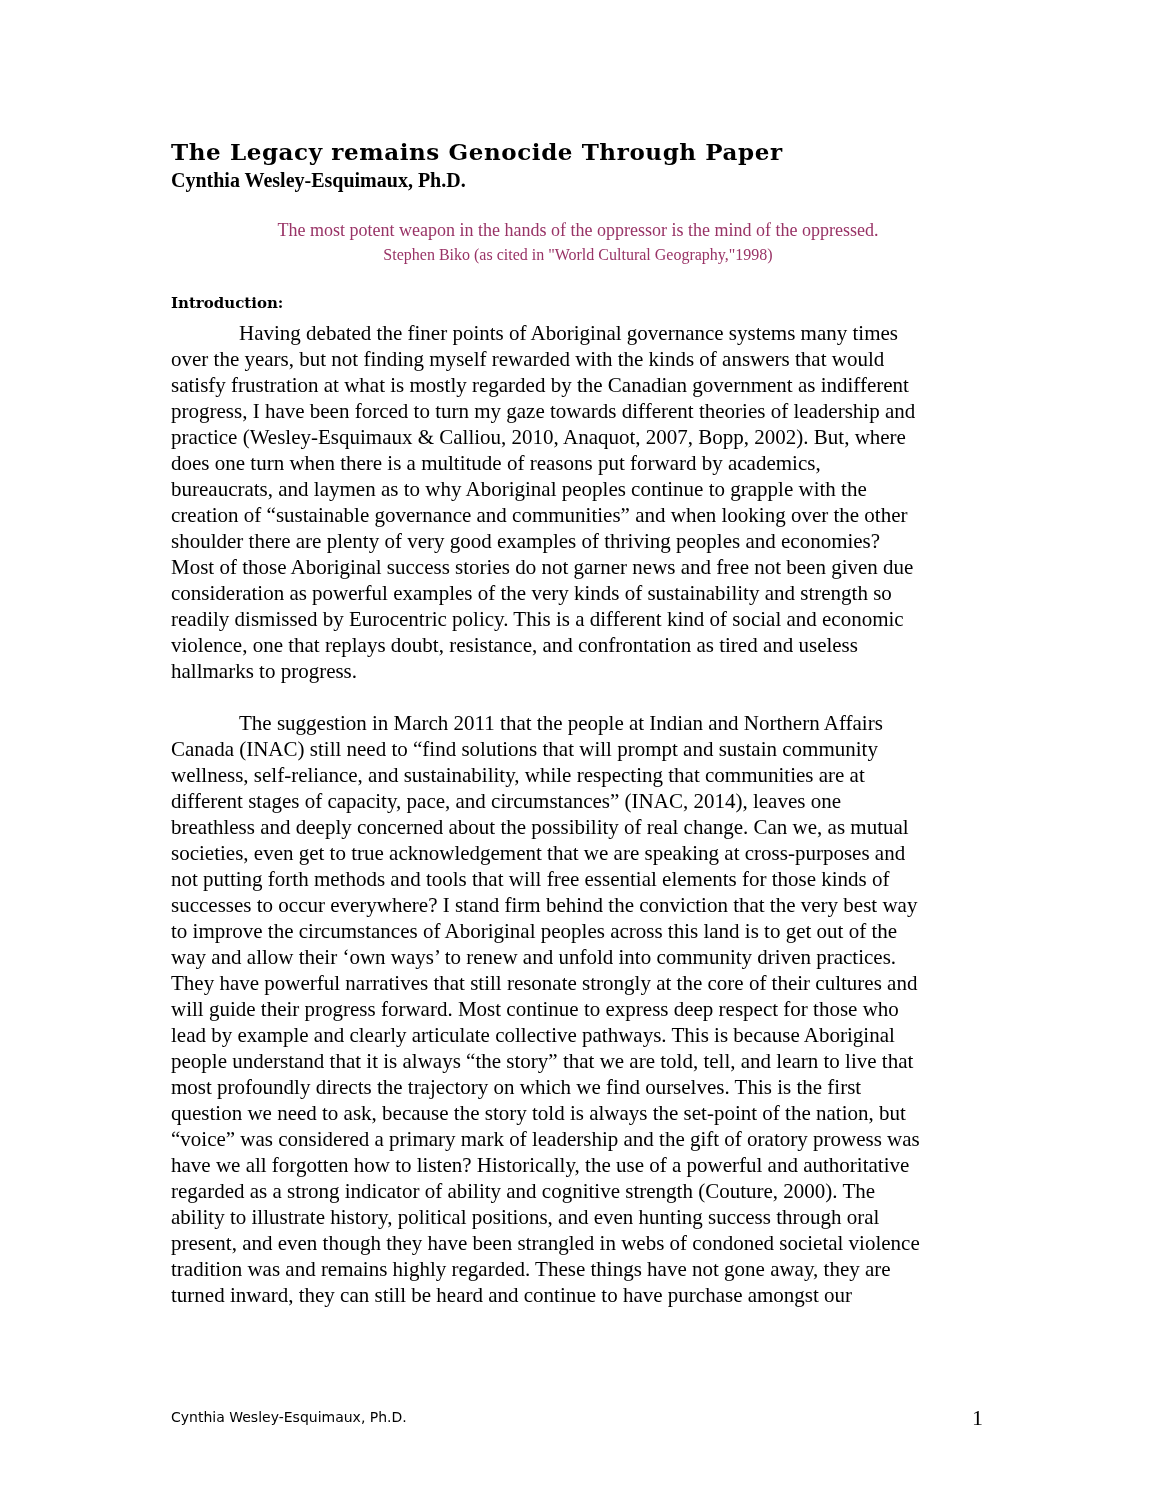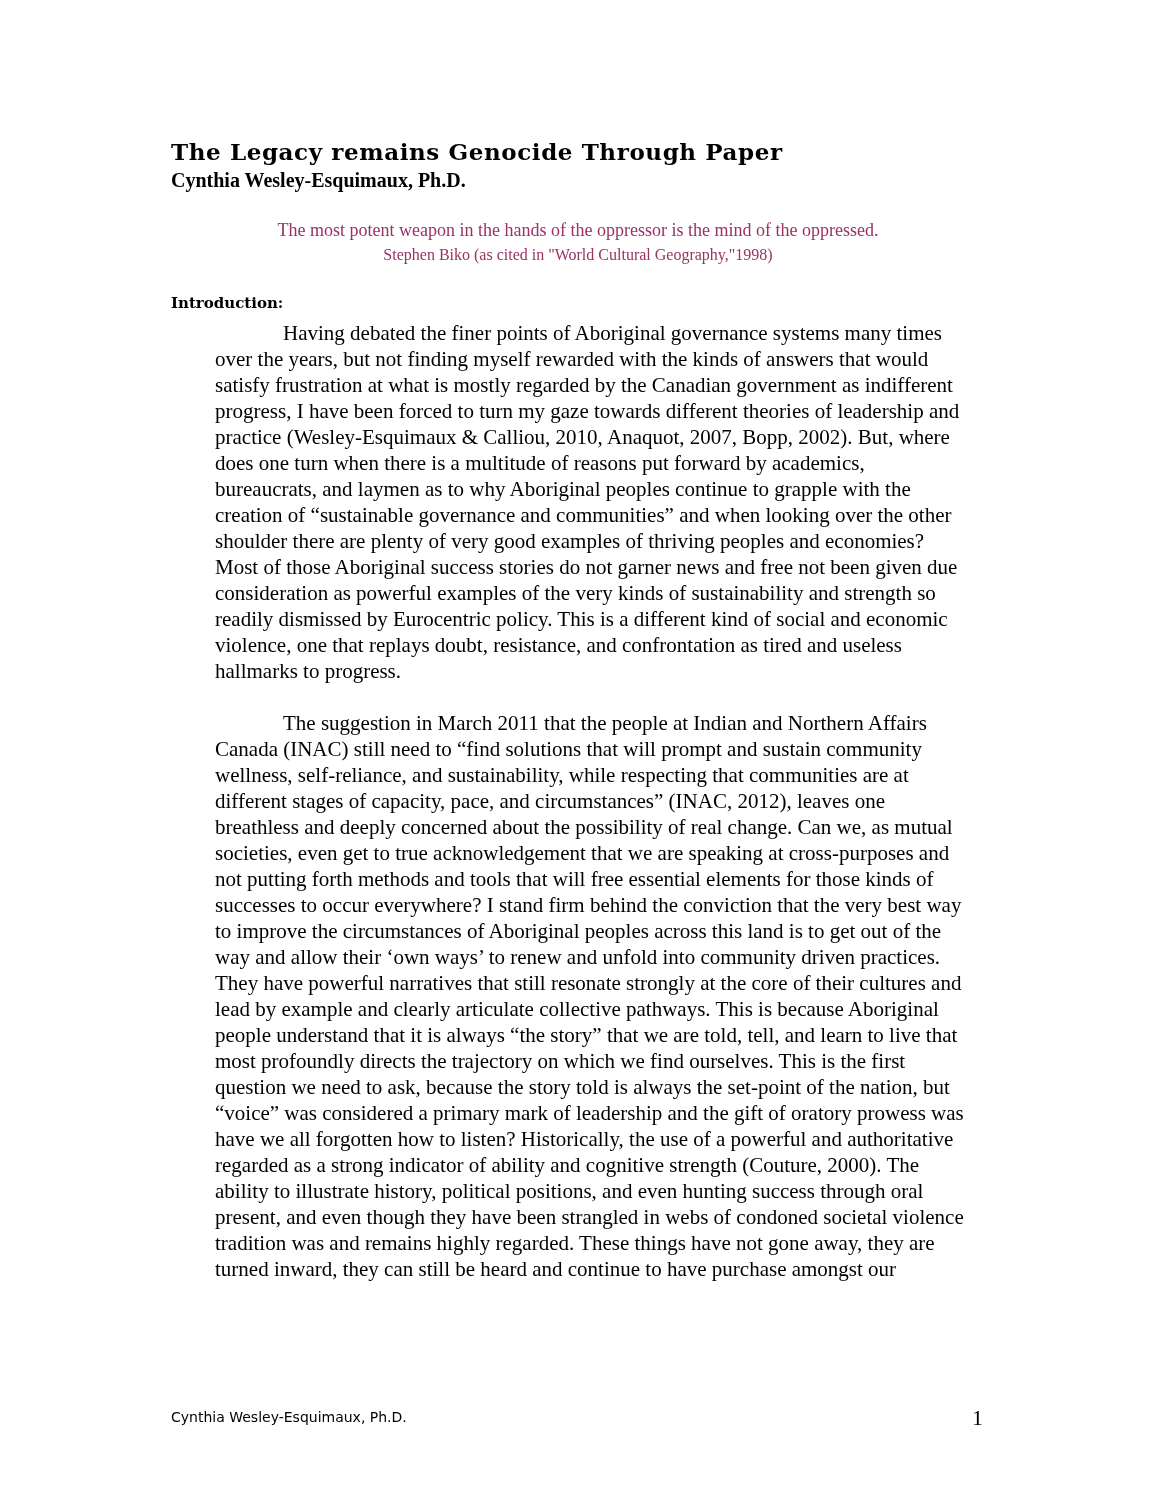--- a/index.html
+++ b/index.html
@@ -23,21 +23,21 @@
   .epigraph.cite { top: 246px; font-size: 16px; }
   .heading {
     position: absolute; left: 171px; top: 294px;
     font-family: "DejaVu Serif", serif; font-weight: bold;
     font-size: 15px; color: #000;
   }
   .body-text {
     position: absolute; left: 171px;
     font-family: "Liberation Serif", serif; font-size: 21px; color: #000;
   }
-  .line { height: 26px; line-height: 26px; white-space: nowrap; margin-left: 44px; }
+  .line { height: 26px; line-height: 26px; white-space: nowrap; }
   .line.indent { padding-left: 68px; }
   .para1 { top: 320px; }
   .para2 { top: 710px; }
   .footer-author {
     position: absolute; left: 171px; top: 1409px;
     font-family: "DejaVu Sans", sans-serif; font-size: 14px; color: #000;
   }
   .page-num {
     position: absolute; left: 972px; top: 1405px;
     font-family: "Liberation Serif", serif; font-size: 22px; color: #000;
@@ -69,28 +69,29 @@
     <div class="line">consideration as powerful examples of the very kinds of sustainability and strength so</div>
     <div class="line">readily dismissed by Eurocentric policy.  This is a different kind of social and economic</div>
     <div class="line">violence, one that replays doubt, resistance, and confrontation as tired and useless</div>
     <div class="line">hallmarks to progress.</div>
   </div>
 
   <div class="body-text para2">
     <div class="line indent">The suggestion in March 2011 that the people at Indian and Northern Affairs</div>
     <div class="line">Canada (INAC) still need to “find solutions that will prompt and sustain community</div>
     <div class="line">wellness, self-reliance, and sustainability, while respecting that communities are at</div>
-    <div class="line">different stages of capacity, pace, and circumstances” (INAC, 2012), leaves one</div>
+    <div class="line">different stages of capacity, pace, and circumstances” (INAC, 2014), leaves one</div>
     <div class="line">breathless and deeply concerned about the possibility of real change.  Can we, as mutual</div>
     <div class="line">societies, even get to true acknowledgement that we are speaking at cross-purposes and</div>
     <div class="line">not putting forth methods and tools that will free essential elements for those kinds of</div>
     <div class="line">successes to occur everywhere?  I stand firm behind the conviction that the very best way</div>
     <div class="line">to improve the circumstances of Aboriginal peoples across this land is to get out of the</div>
     <div class="line">way and allow their ‘own ways’ to renew and unfold into community driven practices.</div>
     <div class="line">They have powerful narratives that still resonate strongly at the core of their cultures and</div>
+    <div class="line">will guide their progress forward.  Most continue to express deep respect for those who</div>
     <div class="line">lead by example and clearly articulate collective pathways.  This is because Aboriginal</div>
     <div class="line">people understand that it is always “the story” that we are told, tell, and learn to live that</div>
     <div class="line">most profoundly directs the trajectory on which we find ourselves.  This is the first</div>
     <div class="line">question we need to ask, because the story told is always the set-point of the nation, but</div>
     <div class="line">“voice” was considered a primary mark of leadership and the gift of oratory prowess was</div>
     <div class="line">have we all forgotten how to listen? Historically, the use of a powerful and authoritative</div>
     <div class="line">regarded as a strong indicator of ability and cognitive strength (Couture, 2000).  The</div>
     <div class="line">ability to illustrate history, political positions, and even hunting success through oral</div>
     <div class="line">present, and even though they have been strangled in webs of condoned societal violence</div>
     <div class="line">tradition was and remains highly regarded.  These things have not gone away, they are</div>

